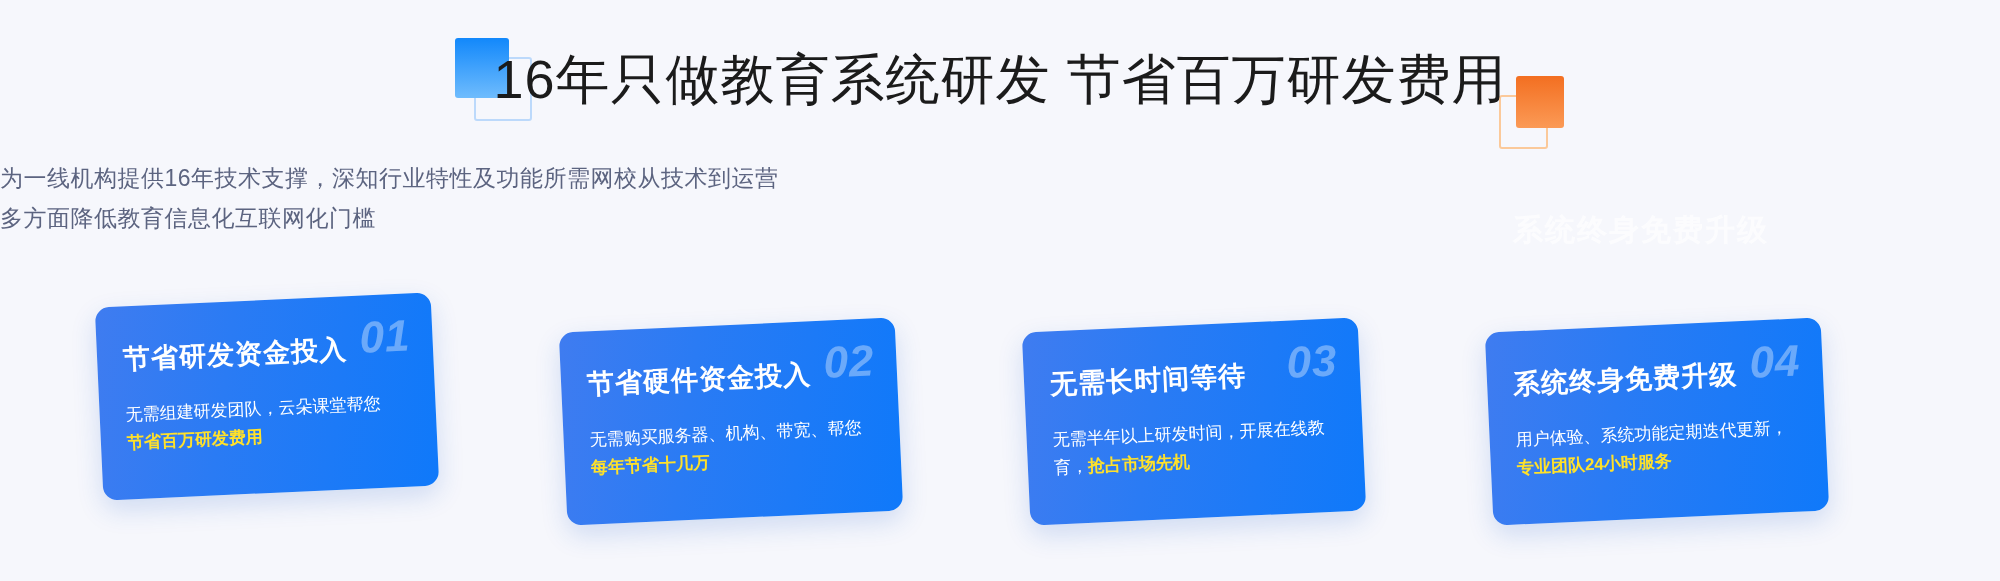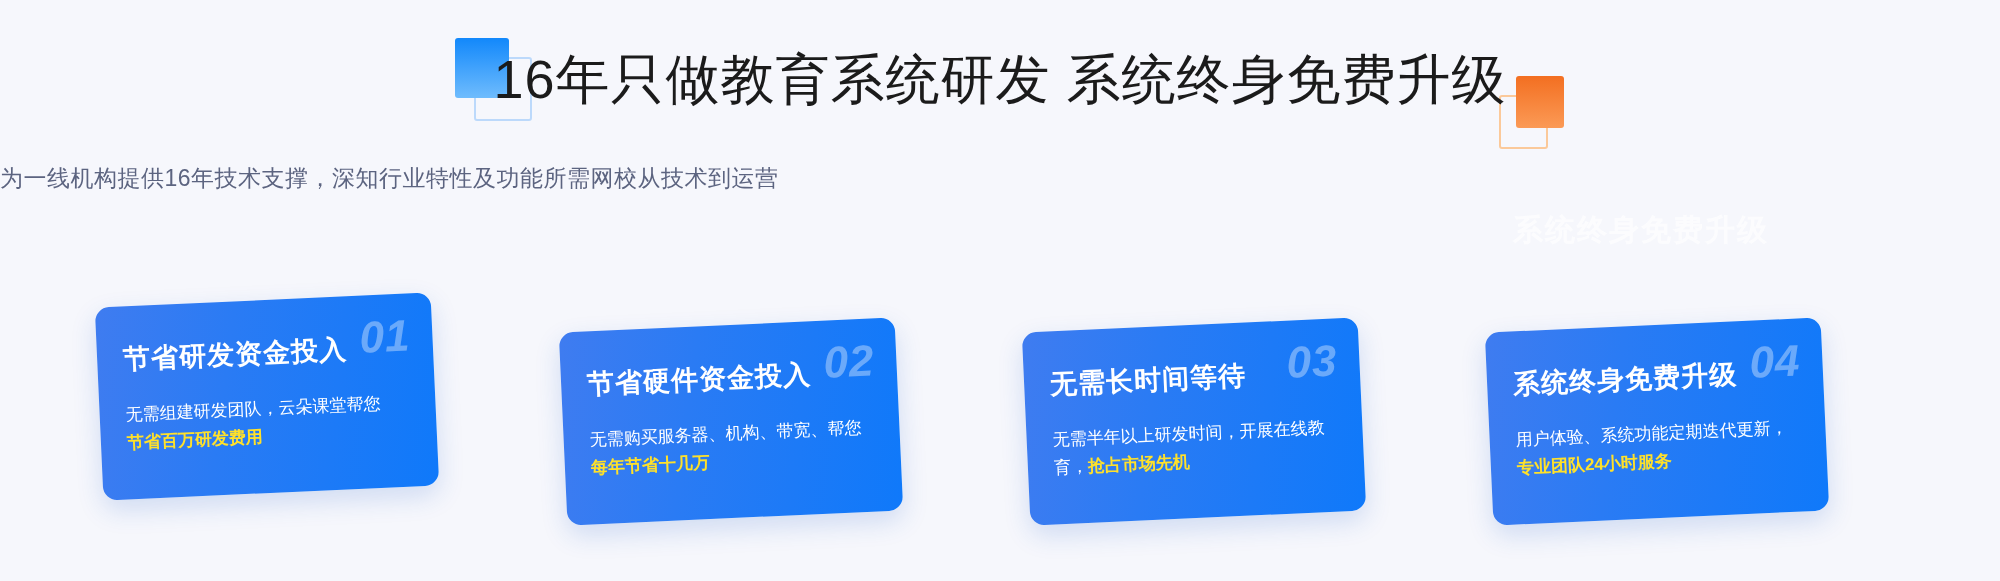--- a/index.html
+++ b/index.html
@@ -162,22 +162,23 @@
 </head>
 <body>
 
 <div class="stage">
 
   <div class="deco-blue-outline"></div>
   <div class="deco-blue-fill"></div>
   <div class="deco-orange-outline"></div>
   <div class="deco-orange-fill"></div>
 
-  <div class="headline">16年只做教育系统研发 系统终身免费升级</div>
+  <div class="headline">16年只做教育系统研发 节省百万研发费用</div>
   <div class="subline subline-1">为一线机构提供16年技术支撑，深知行业特性及功能所需网校从技术到运营</div>
+  <div class="subline subline-2">多方面降低教育信息化互联网化门槛</div>
   <div class="watermark">系统终身免费升级</div>
 
   <div class="cards">
 
     <div class="card card-1">
       <div class="card-num">01</div>
       <div class="card-title">节省研发资金投入</div>
       <div class="card-desc">
         <span>无需组建研发团队，云朵课堂帮您</span><br>
         <span class="hl">节省百万研发费用</span>

